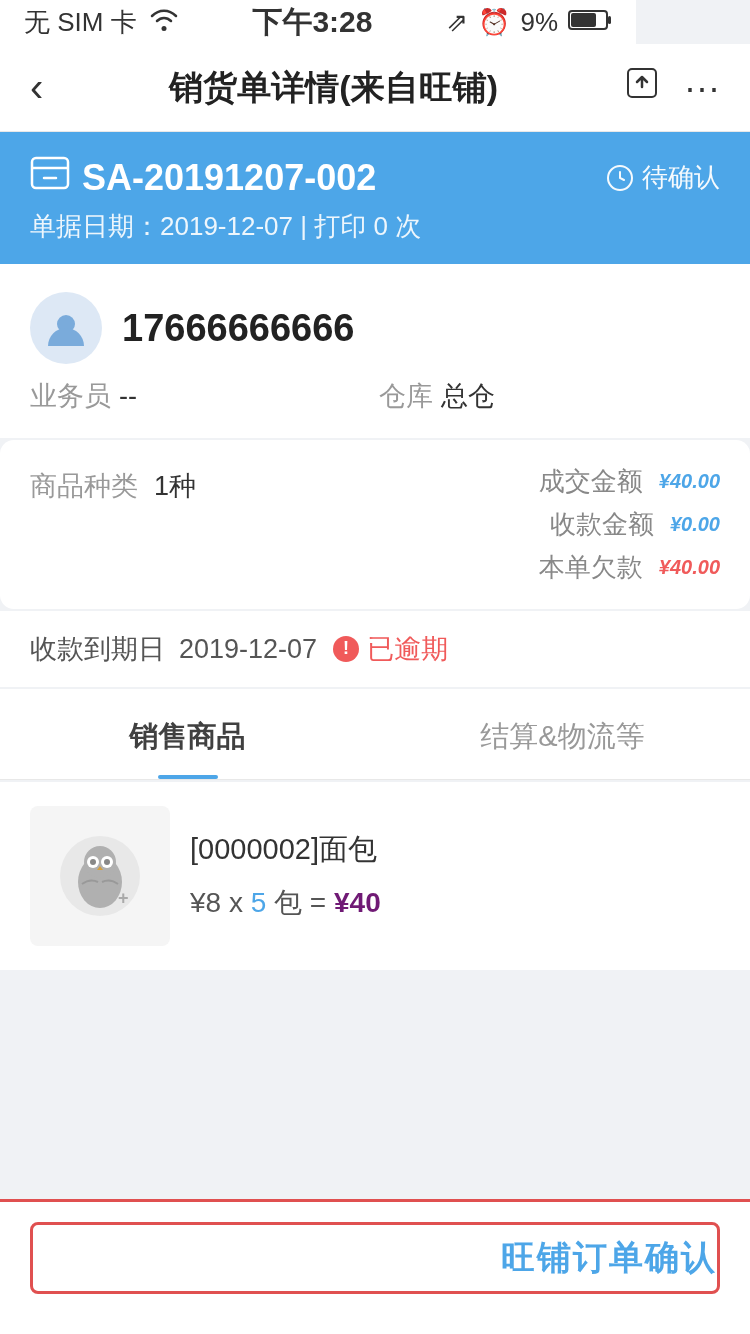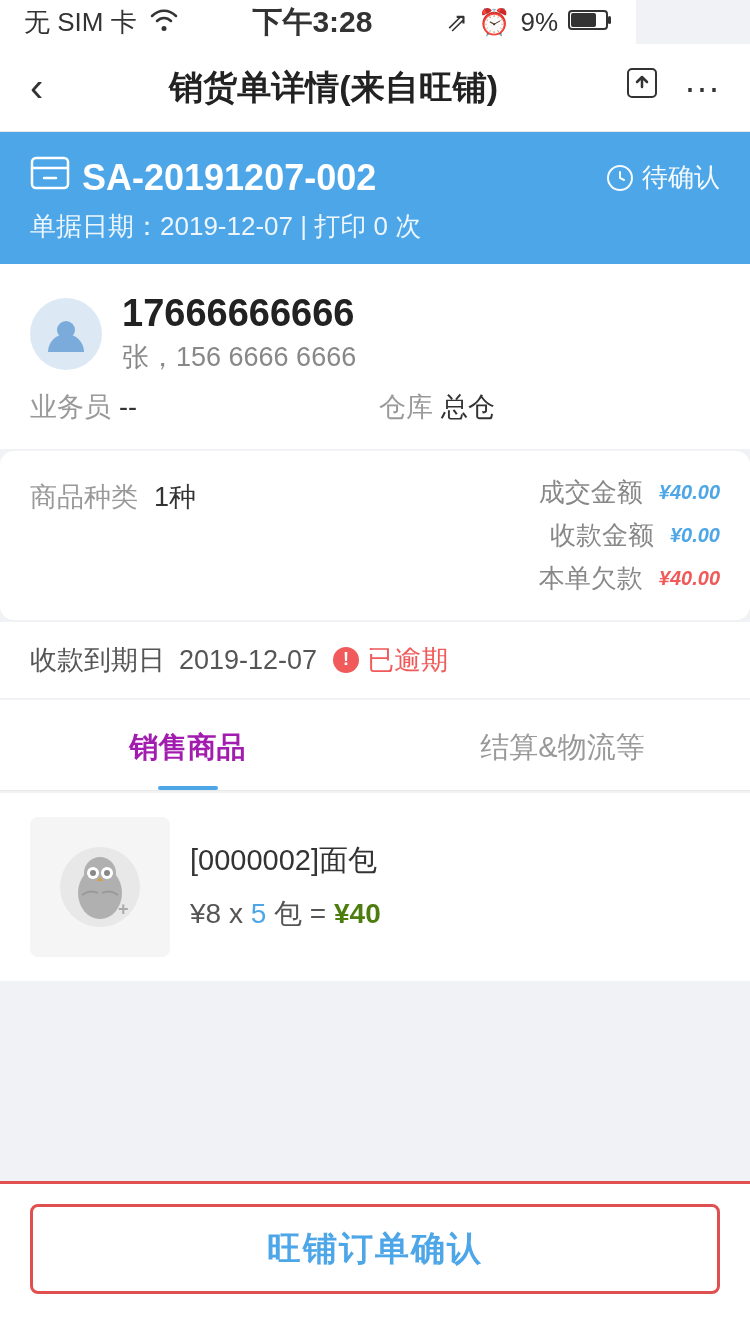--- a/index.html
+++ b/index.html
@@ -189,21 +189,21 @@
     .tab-item {
       flex: 1;
       text-align: center;
       padding: 28px 0 22px;
       font-size: 29px;
       color: #999;
       cursor: pointer;
       position: relative;
     }
     .tab-item.active {
-      color: #a21caf;
+      color: #404040;
       font-weight: 600;
     }
     .tab-item.active::after {
       content: '';
       position: absolute;
       bottom: 0;
       left: 50%;
       transform: translateX(-50%);
       width: 60px;
       height: 4px;
@@ -240,50 +240,51 @@
     .product-name {
       font-size: 29px;
       color: #333;
       font-weight: 500;
     }
     .product-price-row {
       font-size: 28px;
       color: #555;
     }
     .price-highlight { color: #4da6e8; }
-    .total-highlight { color: #4d7c0f; font-weight: 600; }
+    .total-highlight { color: #701a75; font-weight: 600; }
 
     
     .bottom-area {
       background: #f0f2f5;
       flex: 1;
       min-height: 300px;
     }
 
     
     .confirm-btn-wrap {
       position: fixed;
       bottom: 0;
       left: 0;
       width: 750px;
       background: #fff;
       padding: 20px 30px 40px;
       border-top: 3px solid #e05050;
     }
     .confirm-btn {
       width: 100%;
-      height: 90px;
+      height: 72px;
       background: #fff;
       border: 3px solid #e05050;
       border-radius: 8px;
       font-size: 34px;
       font-weight: 600;
       color: #4da6e8;
       cursor: pointer;
       letter-spacing: 2px;
+      text-align: right;
     }
   </style>
 </head>
 <body>
 
 <div class="status-bar">
   <div class="status-bar-left">
     <span>无 SIM 卡</span>
     <span>
       <svg width="30" height="22" viewBox="0 0 30 22" fill="none">
@@ -350,21 +351,20 @@
 <div class="customer-card">
   <div class="customer-top">
     <div class="customer-avatar">
       <svg width="44" height="44" viewBox="0 0 44 44" fill="none">
         <circle cx="22" cy="18" r="9" fill="#7aabdb"></circle>
         <path d="M4 40c0-9.9 8.1-18 18-18s18 8.1 18 18" fill="#7aabdb"></path>
       </svg>
     </div>
     <div>
       <div class="customer-name">17666666666</div>
-      <div class="customer-sub">张，156 6666 6666</div>
     </div>
   </div>
   <div class="customer-meta">
     <div class="customer-meta-item">
       <span class="meta-label">业务员</span>
       <span class="meta-value">--</span>
     </div>
     <div class="customer-meta-item">
       <span class="meta-label">仓库</span>
       <span class="meta-value">总仓</span>

